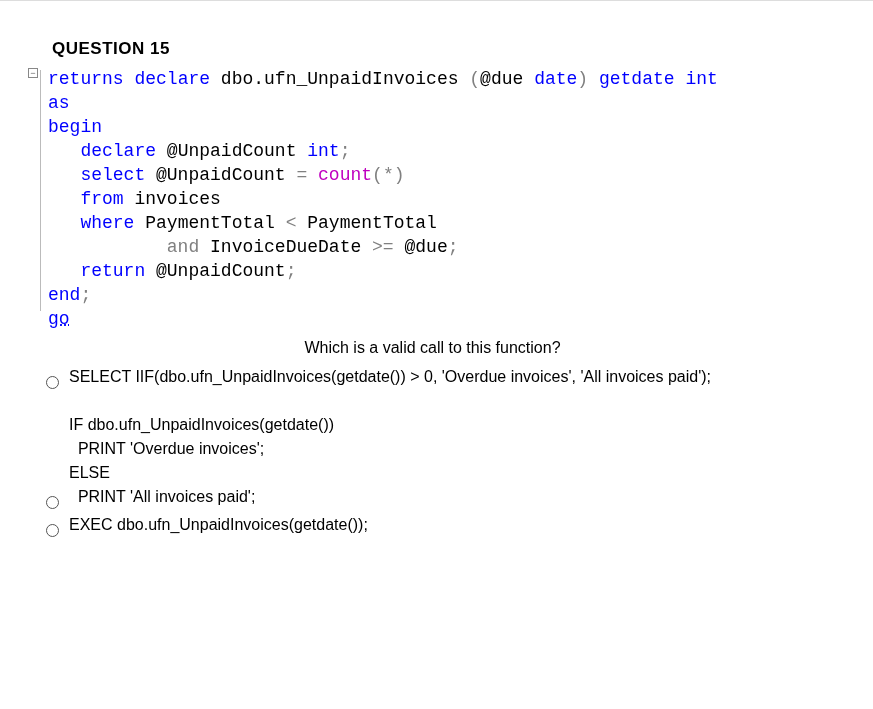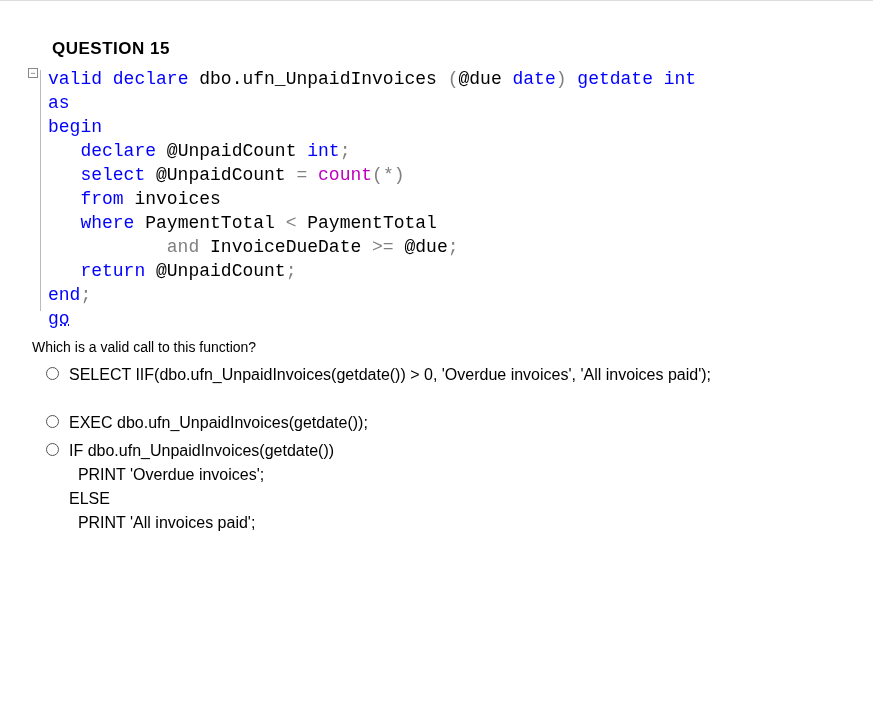--- a/index.html
+++ b/index.html
@@ -64,30 +64,31 @@
     white-space: pre;
     padding-left: 14px;
   }
   .kw { color: #0000ff; }
   .id { color: #000000; }
   .ty { color: #0000ff; }
   .fn { color: #c000c0; }
   .op { color: #808080; }
   .go { color: #0000ff; text-decoration: underline dotted; }
   .prompt {
-    font-size: 14px;
+    font-size: 16px;
     margin: 8px 0 8px -8px;
     font-family: Arial, Helvetica, sans-serif;
+    text-align: center;
   }
   .options {
     margin-left: 6px;
   }
   .opt {
     display: flex;
-    align-items: flex-start;
+    align-items: flex-end;
     margin-bottom: 4px;
   }
   .radio {
     flex: 0 0 auto;
     width: 13px;
     height: 13px;
     border: 1.5px solid #555;
     border-radius: 50%;
     margin-top: 4px;
     margin-right: 10px;
@@ -109,21 +110,21 @@
 
 <div class="container">
 
   <div class="q-title">QUESTION 15</div>
 
   <div class="code-wrap">
     <div class="gutter">
       <div class="fold-icon">−</div>
       <div class="vbar"></div>
     </div>
-    <div class="code-blk"><span class="kw">valid</span><span class="kw"> declare</span><span class="id"> dbo.ufn_UnpaidInvoices </span><span class="op">(</span><span class="id">@due </span><span class="ty">date</span><span class="op">)</span><span class="kw"> getdate</span><span class="ty"> int</span>
+    <div class="code-blk"><span class="kw">returns</span><span class="kw"> declare</span><span class="id"> dbo.ufn_UnpaidInvoices </span><span class="op">(</span><span class="id">@due </span><span class="ty">date</span><span class="op">)</span><span class="kw"> getdate</span><span class="ty"> int</span>
 <span class="kw">as</span>
 <span class="kw">begin</span>
 <span class="kw">   declare</span><span class="id"> @UnpaidCount </span><span class="ty">int</span><span class="op">;</span>
 <span class="kw">   select</span><span class="id"> @UnpaidCount </span><span class="op">=</span><span class="fn"> count</span><span class="op">(*)</span>
 <span class="kw">   from</span><span class="id"> invoices</span>
 <span class="kw">   where</span><span class="id"> PaymentTotal </span><span class="op">&lt;</span><span class="id"> PaymentTotal</span>
 <span class="op">           and</span><span class="id"> InvoiceDueDate </span><span class="op">&gt;=</span><span class="id"> @due</span><span class="op">;</span>
 <span class="kw">   return</span><span class="id"> @UnpaidCount</span><span class="op">;</span>
 <span class="kw">end</span><span class="op">;</span>
 <span class="go">go</span></div>
@@ -136,26 +137,26 @@
     <div class="opt">
       <div class="radio"></div>
       <div class="opt-text">SELECT IIF(dbo.ufn_UnpaidInvoices(getdate()) &gt; 0, 'Overdue invoices', 'All invoices paid');</div>
     </div>
 
 
     <div class="gap"></div>
 
     <div class="opt">
       <div class="radio"></div>
-      <div class="opt-text">EXEC dbo.ufn_UnpaidInvoices(getdate());</div>
+      <div class="opt-text">IF dbo.ufn_UnpaidInvoices(getdate())
+  PRINT 'Overdue invoices';
+ELSE
+  PRINT 'All invoices paid';</div>
     </div>
 
     <div class="opt">
       <div class="radio"></div>
-      <div class="opt-text">IF dbo.ufn_UnpaidInvoices(getdate())
-  PRINT 'Overdue invoices';
-ELSE
-  PRINT 'All invoices paid';</div>
+      <div class="opt-text">EXEC dbo.ufn_UnpaidInvoices(getdate());</div>
     </div>
 
   </div>
 
 </div>
 
 </body></html>

